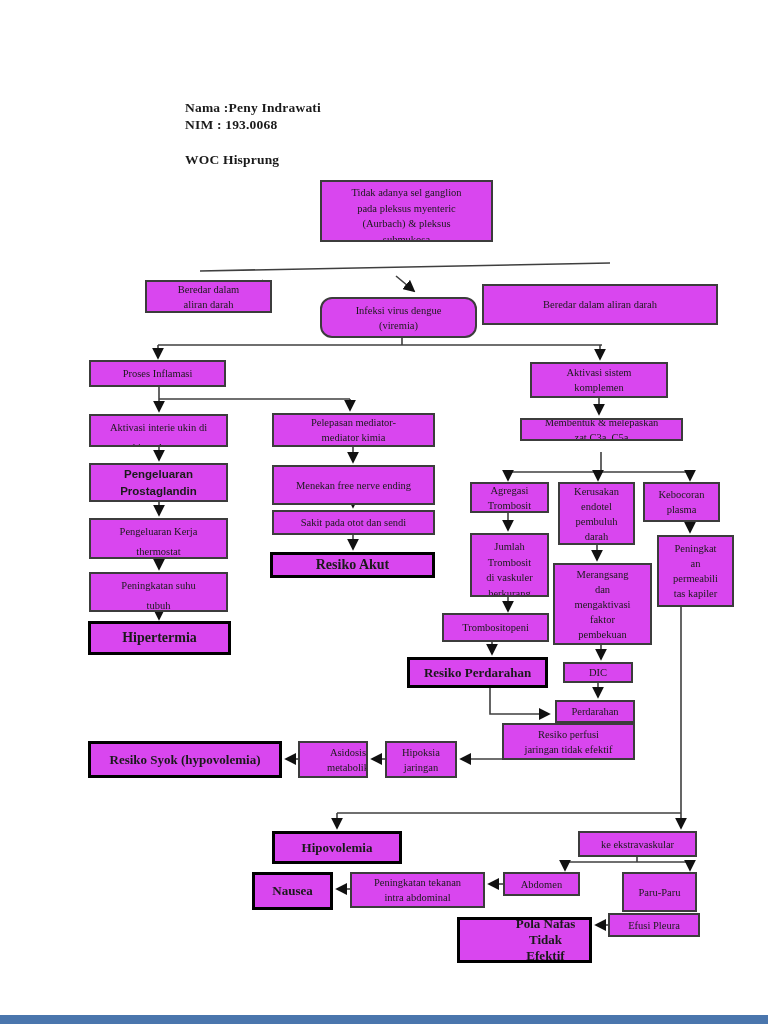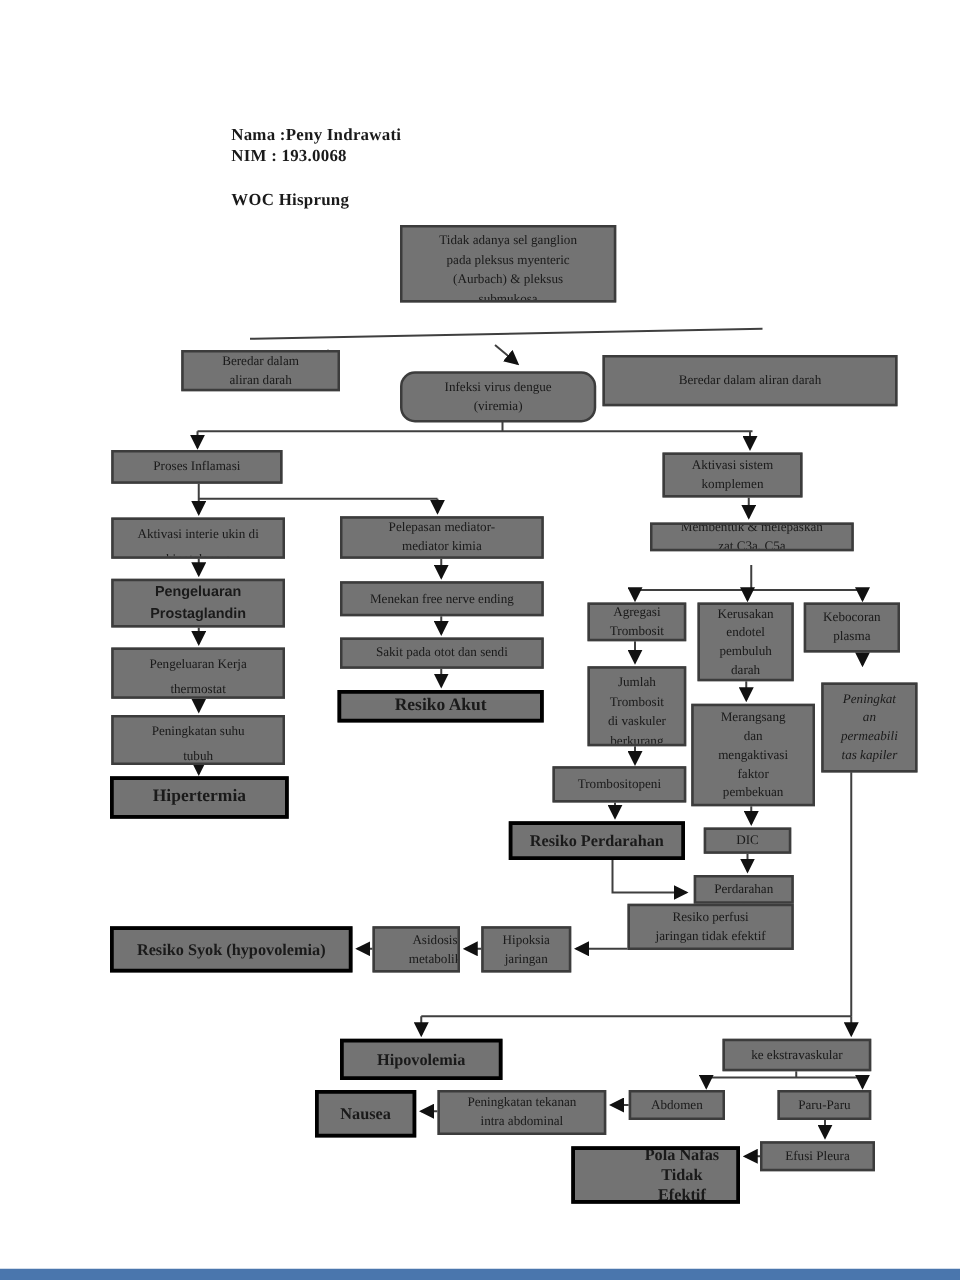--- a/index.html
+++ b/index.html
@@ -1,20 +1,20 @@
 <!DOCTYPE html>
 <html><head>
 <meta charset="utf-8">
 <style>
   html,body{margin:0;padding:0;background:#ffffff;}
   .page{position:relative;width:768px;height:1024px;background:#ffffff;overflow:hidden;
         font-family:"Liberation Serif","DejaVu Serif",serif;color:#1a1a1a;}
   .connectors{position:absolute;left:0;top:0;z-index:0;}
   .hdr{position:absolute;left:148px;font-weight:bold;font-size:13.5px;letter-spacing:.2px;margin-left:37px;}
-  .node{position:absolute;box-sizing:border-box;z-index:1;background:#737373;
+  .node{position:absolute;box-sizing:border-box;z-index:1;background:#d946ef;
         border:2px solid #3c3c3c;display:flex;align-items:center;justify-content:center;
         text-align:center;white-space:pre-line;font-size:10.5px;line-height:15px;overflow:hidden;padding:1px 2px;}
   .node.bold{border:3.5px solid #000;font-weight:bold;font-size:13px;line-height:16px;}
   .node.big{font-size:14px;}
   .node.clip{align-items:flex-start;padding-top:3px;line-height:15.5px;}
   .node.clip2{align-items:flex-start;padding-top:2px;line-height:20px;text-align:center;}
   .node.sans{font-family:"Liberation Sans","DejaVu Sans",sans-serif;font-weight:bold;font-size:11.5px;line-height:17px;}
   .bottom-bar{position:absolute;left:0;bottom:0;width:768px;height:9px;z-index:2;}
 </style>
 </head>
@@ -97,64 +97,64 @@
 hipotalamus</div>
   <div class="node sans" style="left:89px;top:463px;width:139px;height:39px;">Pengeluaran
 Prostaglandin</div>
   <div class="node clip2" style="left:89px;top:518px;width:139px;height:41px;">Pengeluaran Kerja
 thermostat</div>
   <div class="node clip2" style="left:89px;top:572px;width:139px;height:40px;">Peningkatan suhu
 tubuh</div>
   <div class="node bold big" style="left:88px;top:621px;width:143px;height:34px;">Hipertermia</div>
   <div class="node" style="left:272px;top:413px;width:163px;height:34px;">Pelepasan mediator-
 mediator kimia</div>
-  <div class="node" style="left:272px;top:465px;width:163px;height:28px;">Menekan free nerve ending</div>
+  <div class="node" style="left:272px;top:465px;width:163px;height:40px;">Menekan free nerve ending</div>
   <div class="node" style="left:272px;top:510px;width:163px;height:25px;">Sakit pada otot dan sendi</div>
   <div class="node bold big" style="left:270px;top:552px;width:165px;height:26px;">Resiko Akut</div>
-  <div class="node" style="left:530px;top:362px;width:112px;height:36px;">Aktivasi sistem
+  <div class="node" style="left:530px;top:362px;width:138px;height:36px;">Aktivasi sistem
 komplemen</div>
   <div class="node" style="left:520px;top:418px;width:163px;height:23px;">Membentuk &amp; melepaskan
 zat C3a, C5a</div>
   <div class="node" style="left:470px;top:482px;width:79px;height:31px;">Agregasi
 Trombosit</div>
   <div class="node" style="left:558px;top:482px;width:77px;height:63px;">Kerusakan
 endotel
 pembuluh
 darah</div>
   <div class="node" style="left:643px;top:482px;width:77px;height:40px;">Kebocoran
 plasma</div>
   <div class="node clip" style="left:470px;top:533px;width:79px;height:64px;padding-top:4px;">Jumlah
 Trombosit
 di vaskuler
 berkurang</div>
   <div class="node" style="left:553px;top:563px;width:99px;height:82px;">Merangsang
 dan
 mengaktivasi
 faktor
 pembekuan</div>
-  <div class="node" style="left:657px;top:546px;width:77px;height:72px;font-style:italic;">Peningkat
+  <div class="node" style="left:657px;top:535px;width:77px;height:72px;">Peningkat
 an
 permeabili
 tas kapiler</div>
   <div class="node" style="left:442px;top:613px;width:107px;height:29px;">Trombositopeni</div>
   <div class="node bold" style="left:407px;top:657px;width:141px;height:31px;">Resiko Perdarahan</div>
   <div class="node" style="left:563px;top:662px;width:70px;height:21px;">DIC</div>
   <div class="node" style="left:555px;top:700px;width:80px;height:23px;">Perdarahan</div>
   <div class="node bold" style="left:88px;top:741px;width:194px;height:37px;">Resiko Syok (hypovolemia)</div>
   <div class="node" style="left:298px;top:741px;width:70px;height:37px;padding-left:32px;">Asidosis
 metabolik</div>
   <div class="node" style="left:385px;top:741px;width:72px;height:37px;">Hipoksia
 jaringan</div>
   <div class="node" style="left:502px;top:723px;width:133px;height:37px;">Resiko perfusi
 jaringan tidak efektif</div>
   <div class="node bold" style="left:272px;top:831px;width:130px;height:33px;">Hipovolemia</div>
   <div class="node" style="left:578px;top:831px;width:119px;height:26px;">ke ekstravaskular</div>
   <div class="node bold" style="left:252px;top:872px;width:81px;height:38px;">Nausea</div>
   <div class="node" style="left:350px;top:872px;width:135px;height:36px;">Peningkatan tekanan
 intra abdominal</div>
   <div class="node" style="left:503px;top:872px;width:77px;height:24px;">Abdomen</div>
-  <div class="node" style="left:622px;top:872px;width:75px;height:24px;">Paru-Paru</div>
+  <div class="node" style="left:622px;top:872px;width:75px;height:40px;">Paru-Paru</div>
   <div class="node" style="left:608px;top:913px;width:92px;height:24px;">Efusi Pleura</div>
   <div class="node bold" style="left:457px;top:917px;width:135px;height:46px;padding-left:44px;">Pola Nafas Tidak
 Efektif</div>
 
   <div class="bottom-bar" style="background: rgb(74, 118, 173);"></div>
 </div>
 
 </body></html>

